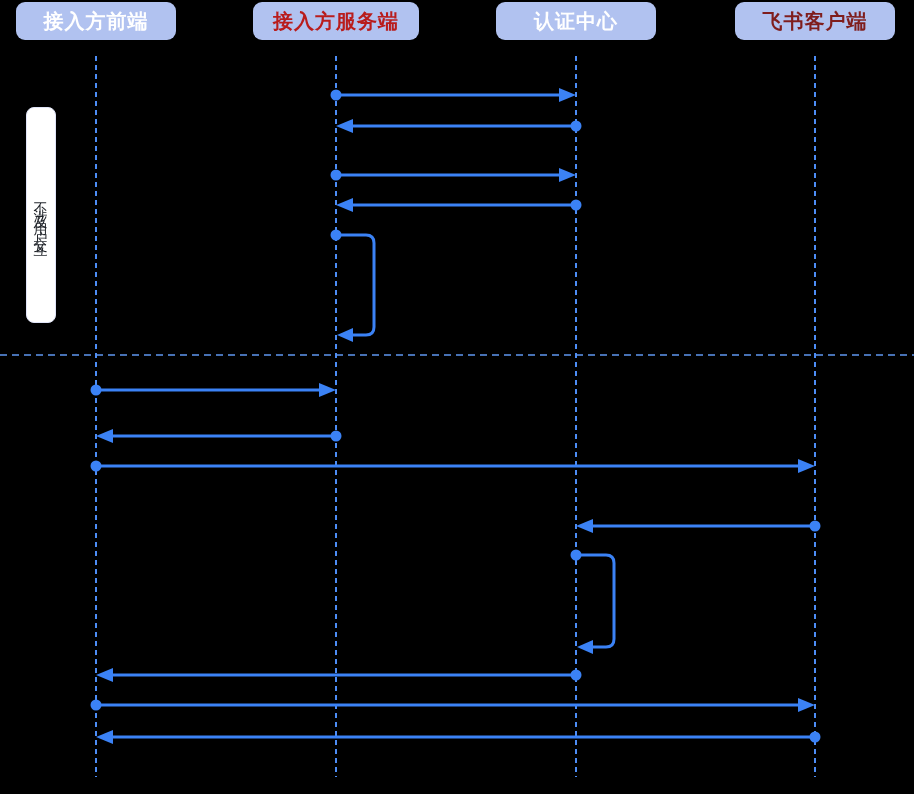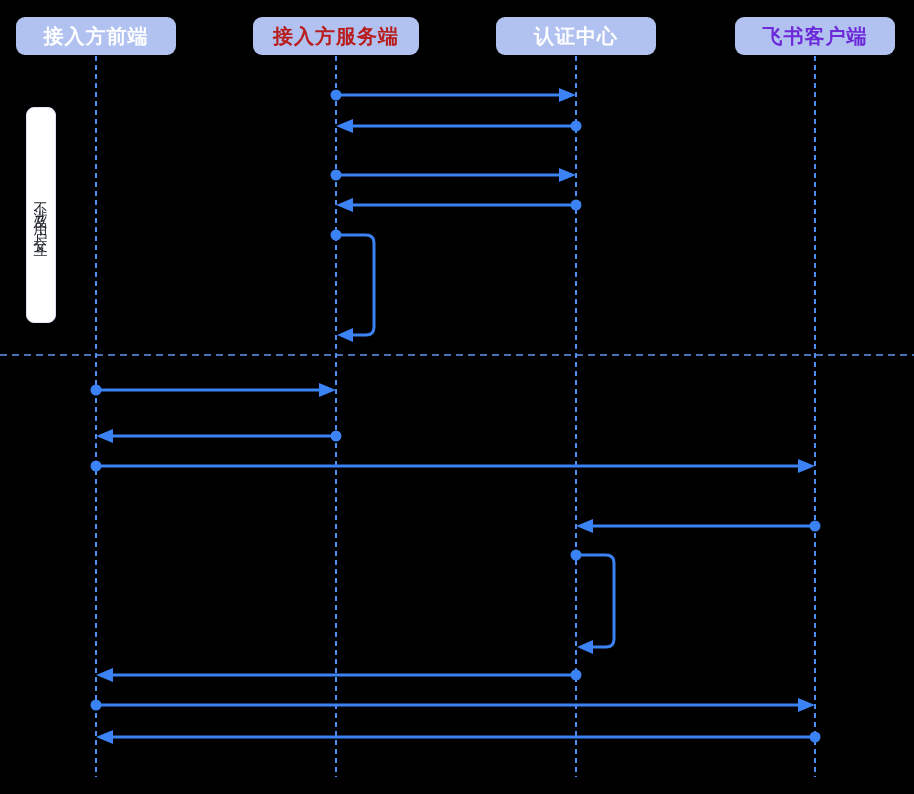--- a/index.html
+++ b/index.html
@@ -12,21 +12,21 @@
     font-family: "Liberation Sans", sans-serif;
   }
   .stage {
     position: relative;
     width: 914px;
     height: 794px;
     background: #000000;
   }
   .actor {
     position: absolute;
-    top: 17px;
+    top: 2px;
     height: 38px;
     min-width: 160px;
     box-sizing: border-box;
     padding: 11px 20px;
     transform: translateX(-50%);
     background: #b1c2f0;
     color: #ffffff;
     font-size: 20px;
     font-weight: bold;
     letter-spacing: 1px;
@@ -64,21 +64,21 @@
     z-index: 1;
   }
 </style>
 </head>
 <body>
 
 <div class="stage">
   <div class="actor" style="left: 96px; background: rgb(177, 194, 240); color: rgb(255, 255, 255);">接入方前端</div>
   <div class="actor" style="left: 336px; background: rgb(177, 194, 240); color: #b91c1c;">接入方服务端</div>
   <div class="actor" style="left: 576px; background: rgb(177, 194, 240); color: rgb(255, 255, 255);">认证中心</div>
-  <div class="actor" style="left: 815px; background: rgb(177, 194, 240); color: #6d28d9;">飞书客户端</div>
+  <div class="actor" style="left: 815px; background: rgb(177, 194, 240); color: #7f1d1d;">飞书客户端</div>
 
   <div class="note">不涉及用户交互</div>
 
   <svg class="canvas" width="914" height="794">
       <line x1="96" y1="56" x2="96" y2="777" stroke="#4d8df6" stroke-width="2" stroke-dasharray="5 4"></line>
       <line x1="336" y1="56" x2="336" y2="777" stroke="#4d8df6" stroke-width="2" stroke-dasharray="5 4"></line>
       <line x1="576" y1="56" x2="576" y2="777" stroke="#4d8df6" stroke-width="2" stroke-dasharray="5 4"></line>
       <line x1="815" y1="56" x2="815" y2="777" stroke="#4d8df6" stroke-width="2" stroke-dasharray="5 4"></line>
       <line x1="0" y1="355" x2="914" y2="355" stroke="#5f97f0" stroke-width="1.5" stroke-dasharray="7 5"></line>
       <line x1="336" y1="95" x2="562" y2="95" stroke="#3b82f5" stroke-width="3"></line>

